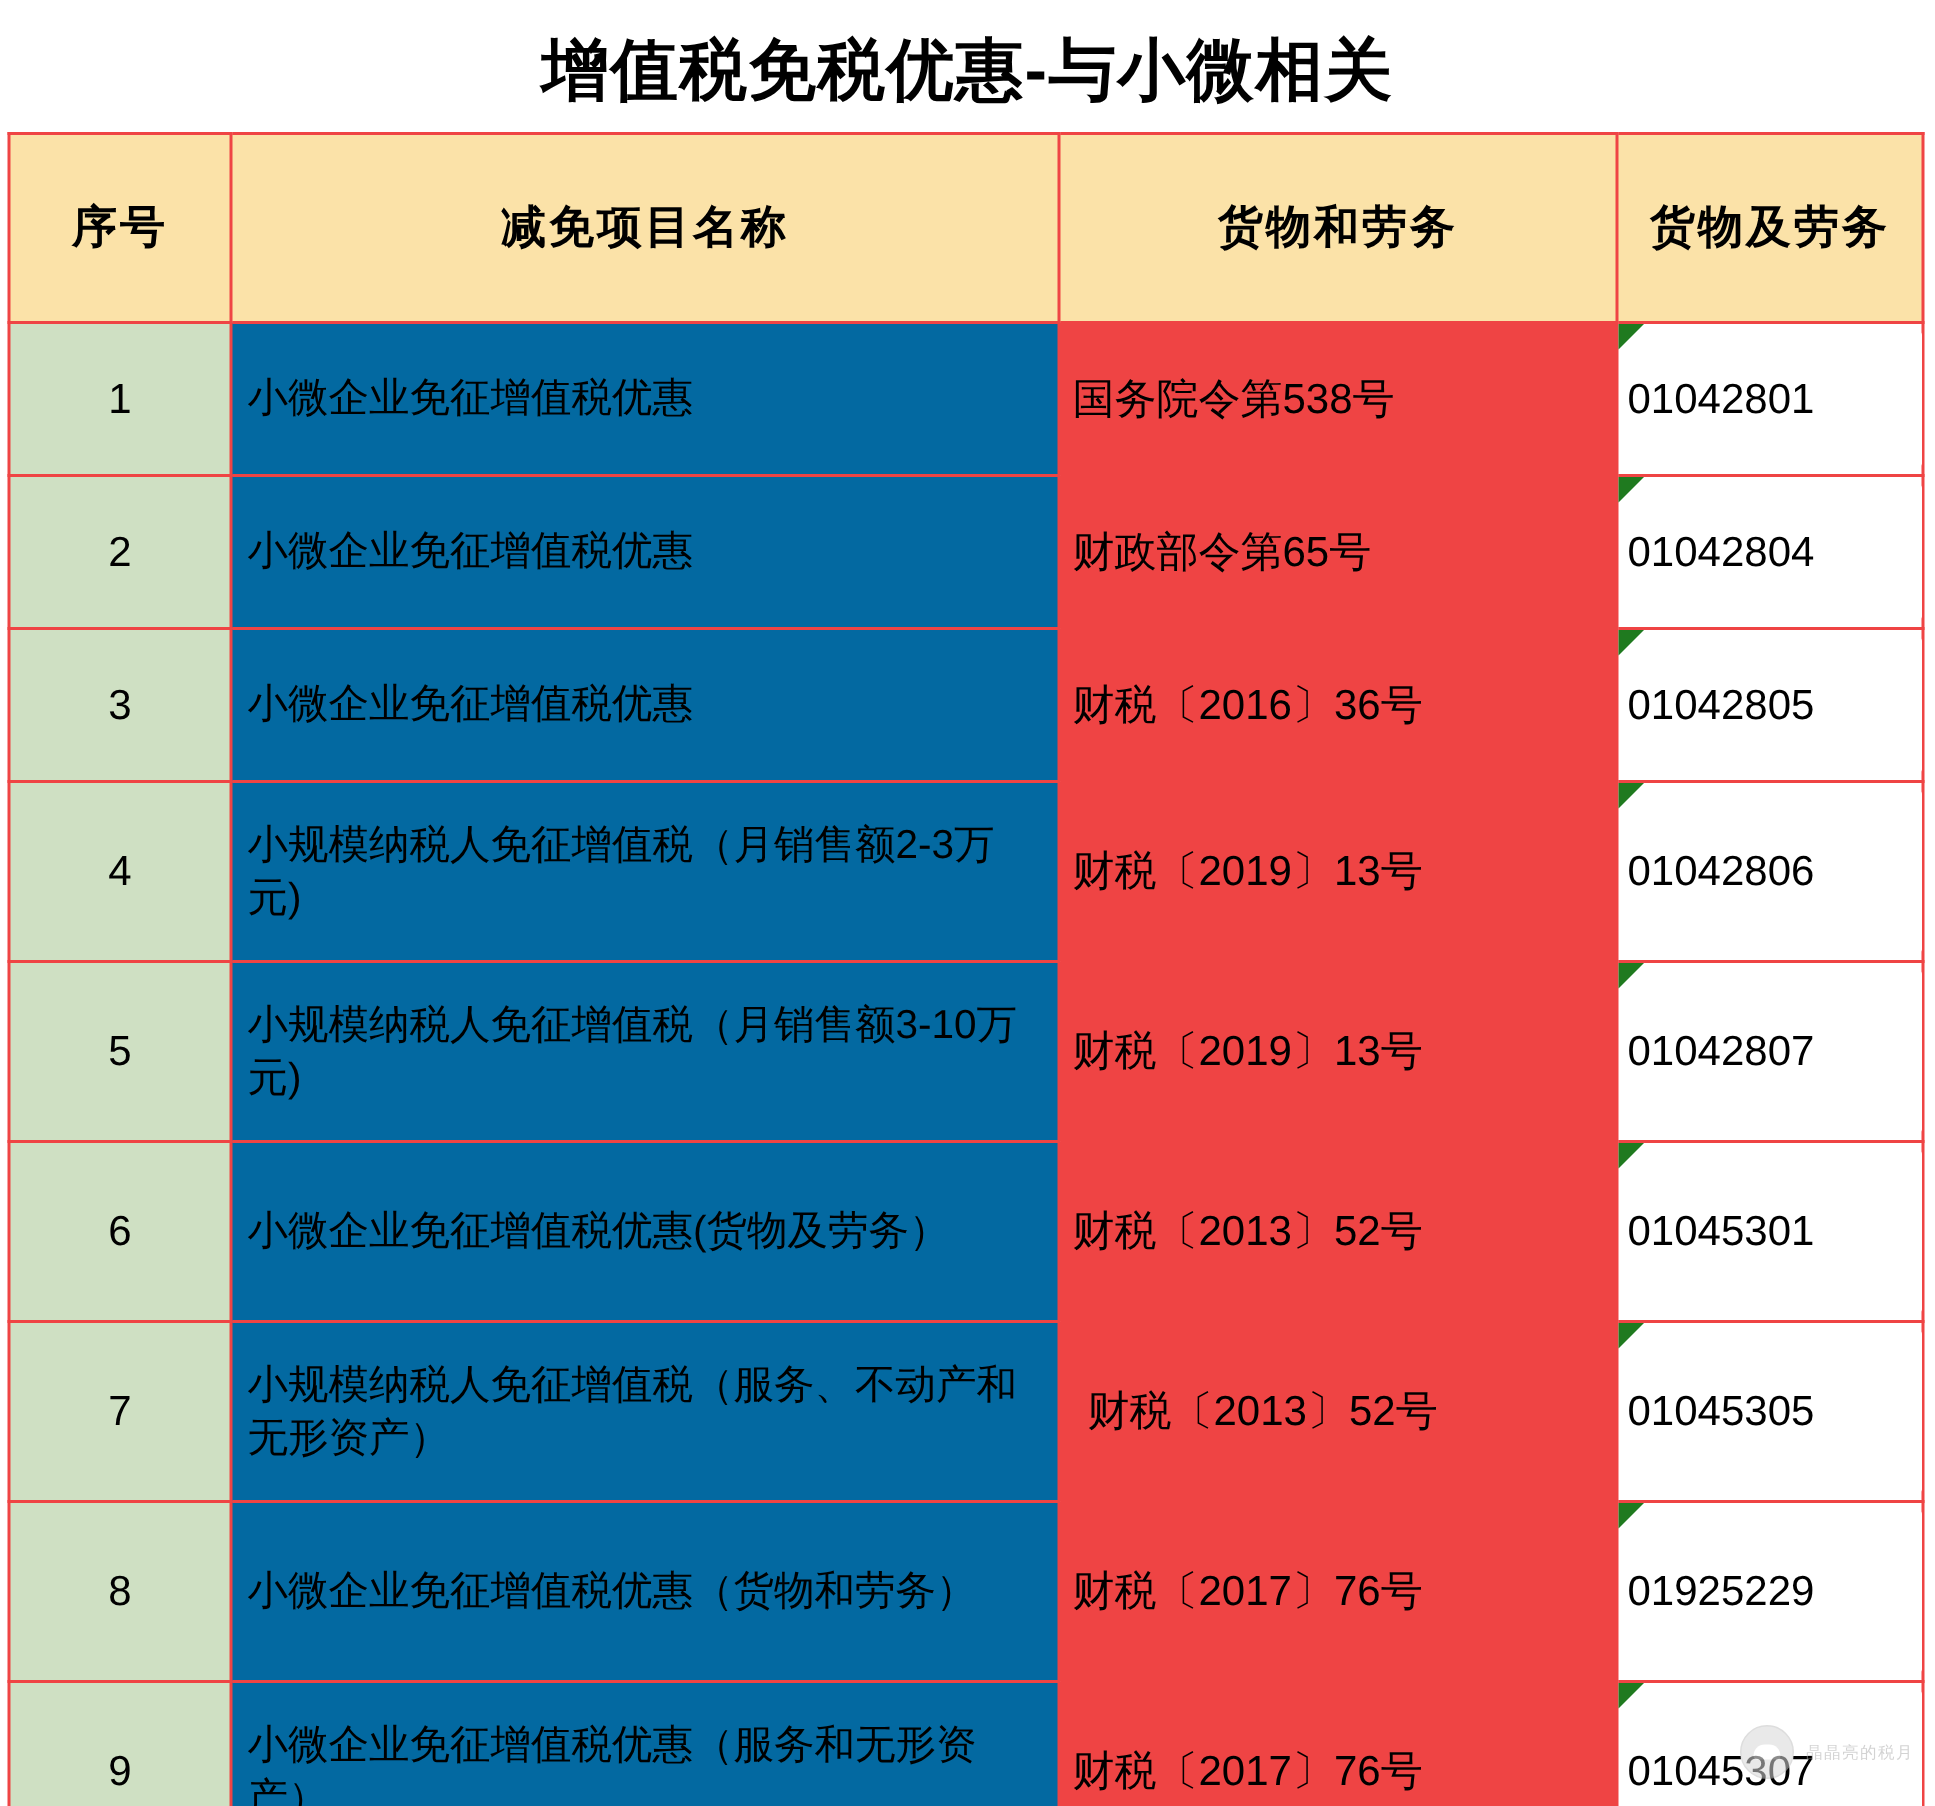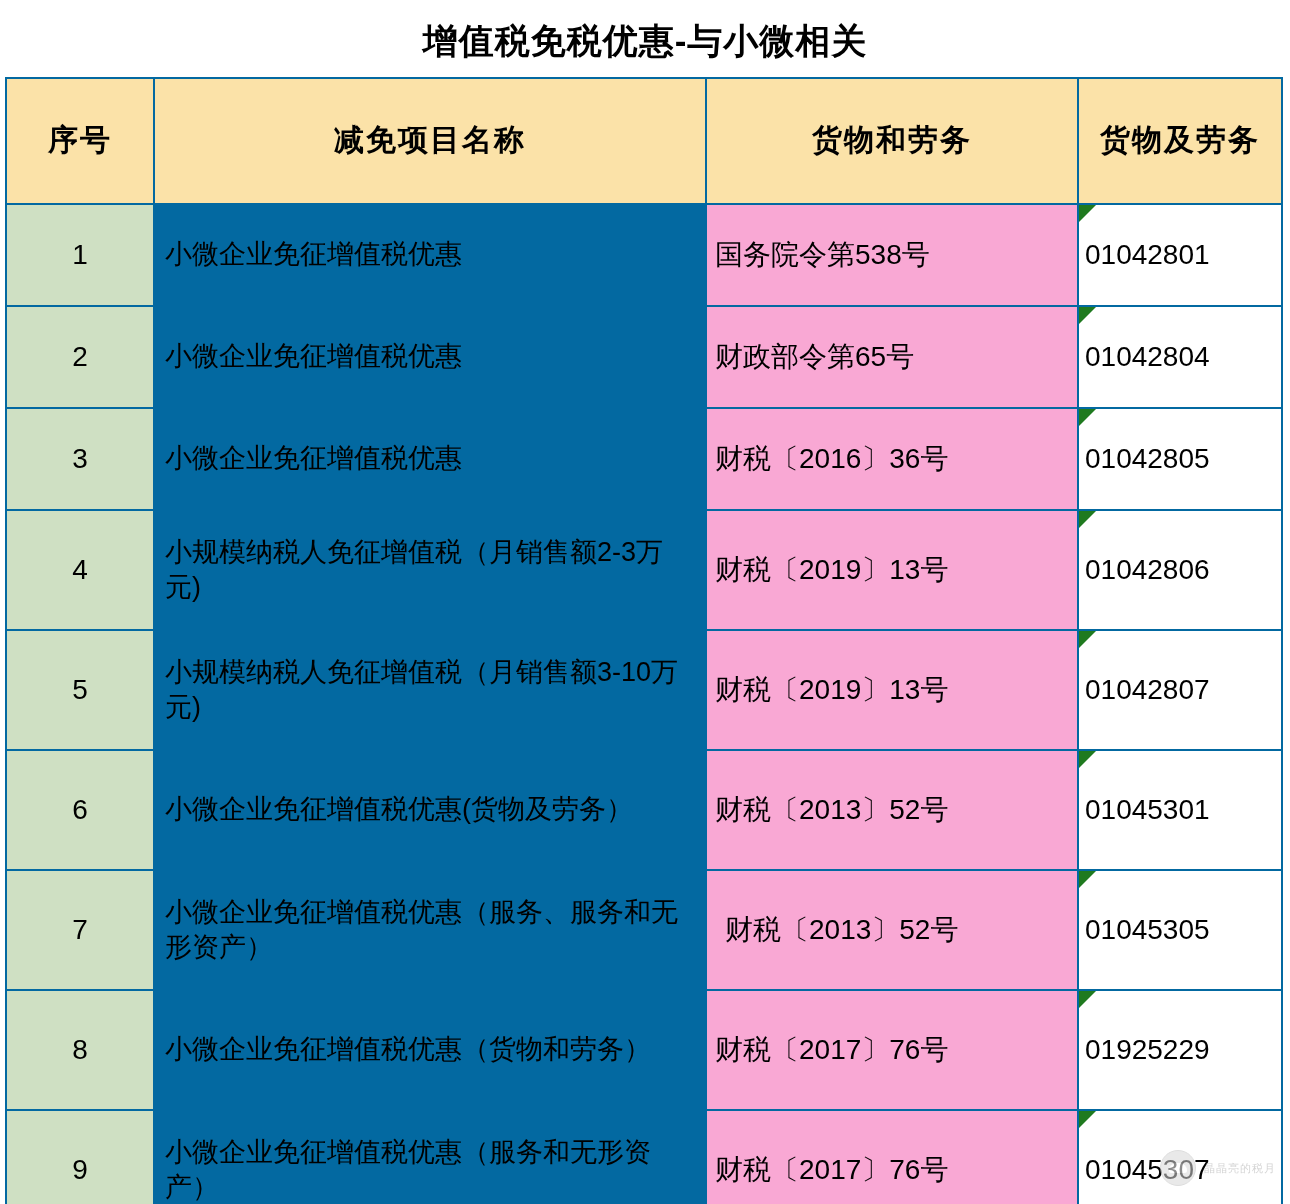--- a/index.html
+++ b/index.html
@@ -14,36 +14,36 @@
     overflow: hidden;
   }
   .sheet {
     position: relative;
     width: 1290px;
     height: 1204px;
     background: #ffffff;
   }
   .title {
     text-align: center;
-    font-size: 35px;
+    font-size: 45px;
     font-weight: bold;
     color: #000000;
     letter-spacing: 1px;
     padding: 22px 0 16px 0;
     line-height: 1.1;
     font-family: "Liberation Sans", sans-serif;
   }
   table.tbl {
     border-collapse: collapse;
     width: 1276px;
     margin-left: 5px;
     table-layout: fixed;
   }
   table.tbl td, table.tbl th {
-    border: 2px solid #0369a1;
+    border: 2px solid #ef4444;
     padding: 0;
     vertical-align: middle;
     color: #000;
     margin-top: 21px;
   }
   .col-no    { width: 148px; }
   .col-name  { width: 552px; }
   .col-doc   { width: 372px; }
   .col-code  { width: 204px; }
 
@@ -61,21 +61,21 @@
     font-size: 28px;
   }
   tbody td.c-name {
     background: #0369a1;
     font-size: 27px;
     padding: 6px 8px 6px 10px;
     line-height: 1.28;
     letter-spacing: 0px;
   }
   tbody td.c-doc {
-    background: #f9a8d4;
+    background: #ef4444;
     font-size: 28px;
     text-align: left;
     padding: 6px 6px 6px 8px;
     letter-spacing: 0px;
   }
   tbody td.c-doc.indent {
     padding-left: 18px;
   }
   tbody td.c-code {
     background: #ffffff;
@@ -184,21 +184,21 @@
         <td class="c-code"><span class="corner"></span><span>01042807</span></td>
       </tr>
       <tr class="r2">
         <td class="c-no">6</td>
         <td class="c-name">小微企业免征增值税优惠(货物及劳务）</td>
         <td class="c-doc">财税〔2013〕52号</td>
         <td class="c-code"><span class="corner"></span><span>01045301</span></td>
       </tr>
       <tr class="r2">
         <td class="c-no">7</td>
-        <td class="c-name">小微企业免征增值税优惠（服务、服务和无形资产）</td>
+        <td class="c-name">小规模纳税人免征增值税（服务、不动产和无形资产）</td>
         <td class="c-doc indent">财税〔2013〕52号</td>
         <td class="c-code"><span class="corner"></span><span>01045305</span></td>
       </tr>
       <tr class="r2">
         <td class="c-no">8</td>
         <td class="c-name">小微企业免征增值税优惠（货物和劳务）</td>
         <td class="c-doc">财税〔2017〕76号</td>
         <td class="c-code"><span class="corner"></span><span>01925229</span></td>
       </tr>
       <tr class="r2">

